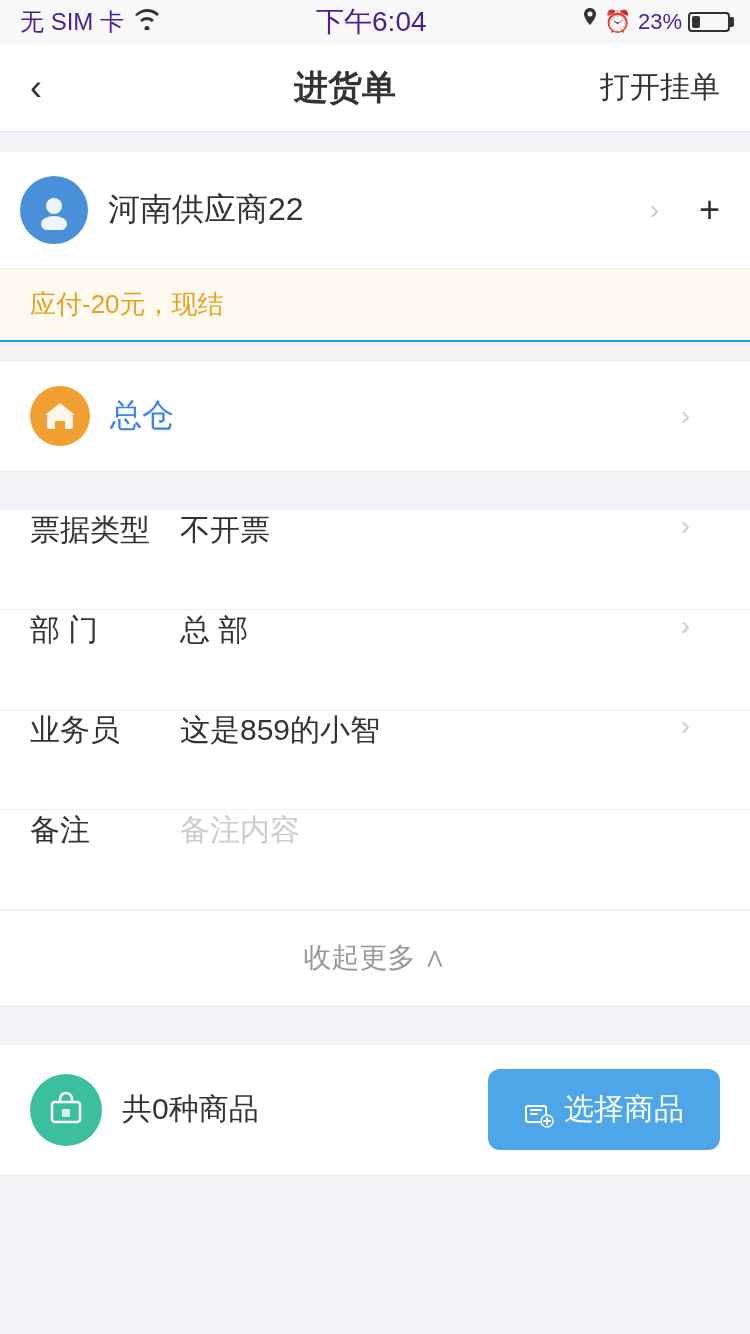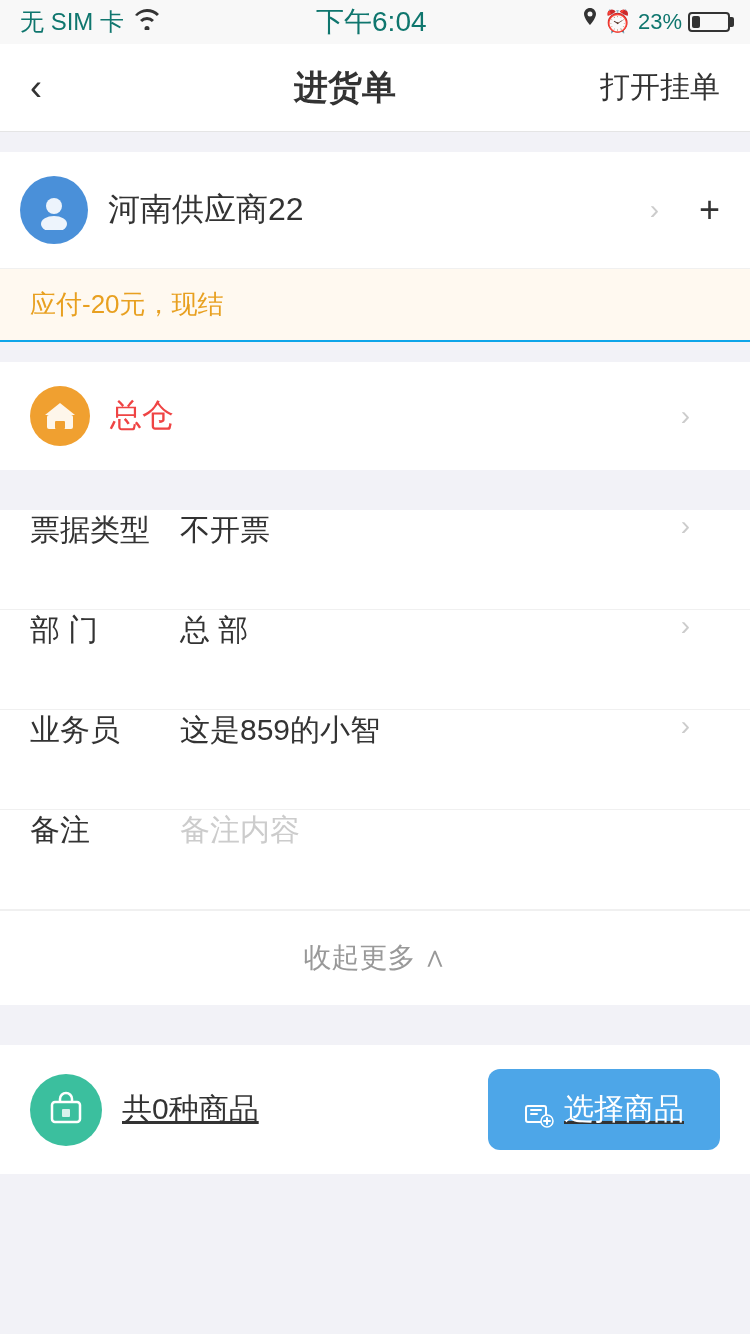--- a/index.html
+++ b/index.html
@@ -16,21 +16,21 @@
     
     .status-bar {
       width: 100%;
       height: 44px;
       background: #f8f8f8;
       display: flex;
       align-items: center;
       justify-content: space-between;
       padding: 0 20px;
       font-size: 24px;
-      color: #0f766e;
+      color: #4c1d95;
     }
     .status-left { display: flex; align-items: center; gap: 8px; }
     .status-center { font-size: 28px; font-weight: 500; }
     .status-right { display: flex; align-items: center; gap: 6px; font-size: 22px; }
     .battery-icon {
       width: 42px; height: 20px;
       border: 2px solid #333;
       border-radius: 4px;
       position: relative;
       display: inline-flex;
@@ -156,21 +156,21 @@
       background: #f0a030;
       display: flex;
       align-items: center;
       justify-content: center;
       margin-right: 20px;
       flex-shrink: 0;
     }
     .warehouse-name {
       flex: 1;
       font-size: 32px;
-      color: #ef4444;
+      color: #3b82f6;
     }
 
     
     .form-section {
       background: #fff;
       margin-top: 20px;
     }
     .form-row {
       display: flex;
       padding: 0 30px;
@@ -210,21 +210,20 @@
     }
 
     
     .bottom-bar {
       background: #fff;
       margin-top: 20px;
       display: flex;
       align-items: center;
       padding: 24px 30px;
       gap: 20px;
-      text-decoration: underline;
     }
     .product-icon-wrap {
       width: 72px;
       height: 72px;
       border-radius: 50%;
       background: #3bbf9e;
       display: flex;
       align-items: center;
       justify-content: center;
       flex-shrink: 0;

